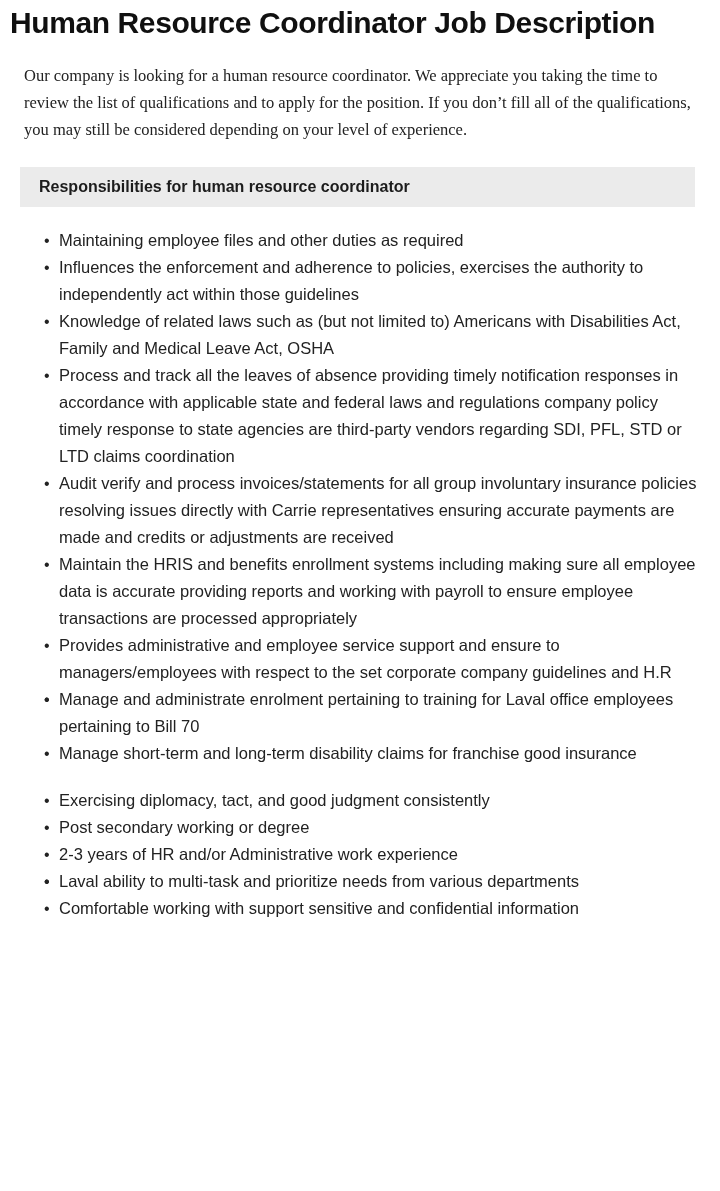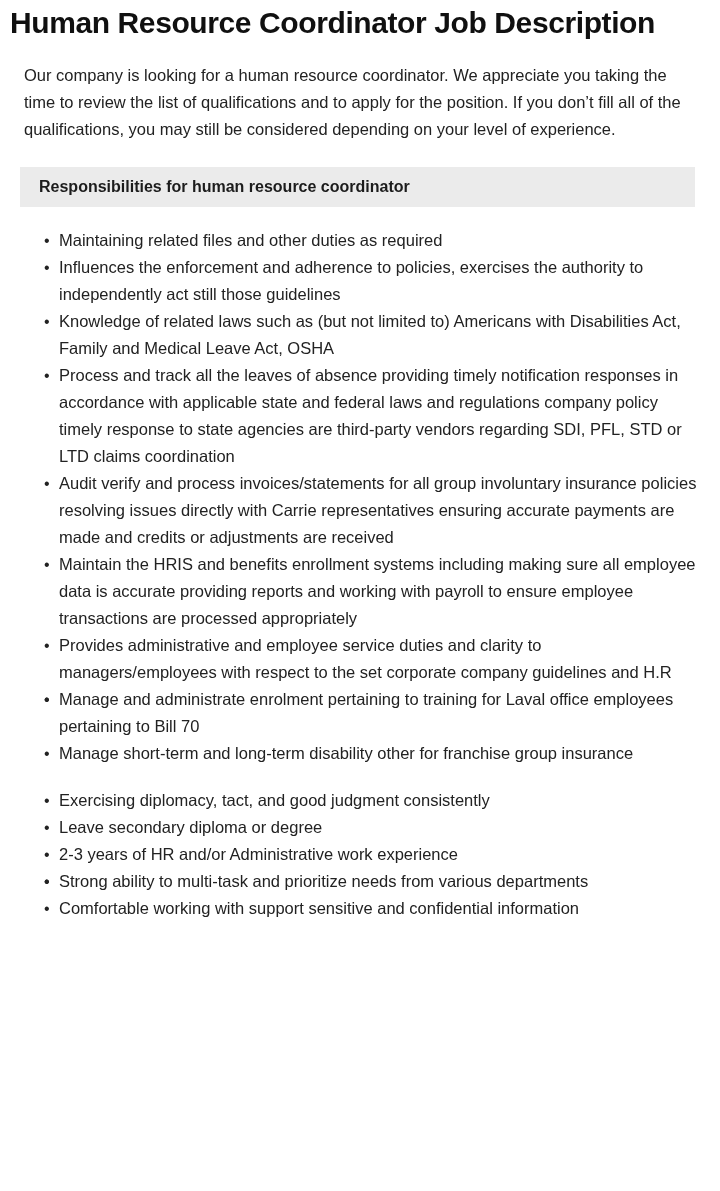--- a/index.html
+++ b/index.html
@@ -30,20 +30,21 @@
     padding: 4px 8px 0 10px;
     white-space: nowrap;
   }
   .intro {
     margin: 0;
     padding: 20px 24px 0 24px;
     font-size: 16.5px;
     line-height: 27px;
     color: #222222;
     max-width: 672px;
+    font-family: Liberation Serif, serif;
   }
   .section {
     margin: 0;
   }
   .section-header {
     background: #ebebeb;
     margin: 24px 25px 0 20px;
     padding: 10px 0 20px 19px;
     box-sizing: border-box;
     height: 40px;
@@ -89,38 +90,38 @@
   <h1 class="job-title">Human Resource Coordinator Job Description</h1>
 
   <p class="intro">Our company is looking for a human resource coordinator. We appreciate you taking the time to review the list of qualifications and to apply for the position. If you don’t fill all of the qualifications, you may still be considered depending on your level of experience.</p>
 
   <div id="sections-container">
       <div class="section">
         <div class="section-header">
           <span class="section-header-text">Responsibilities for human resource coordinator</span>
         </div>
         <ul class="item-list">
-          <li><span class="bullet">•</span><span>Maintaining related files and other duties as required</span></li>
-          <li><span class="bullet">•</span><span>Influences the enforcement and adherence to policies, exercises the authority to independently act still those guidelines</span></li>
+          <li><span class="bullet">•</span><span>Maintaining employee files and other duties as required</span></li>
+          <li><span class="bullet">•</span><span>Influences the enforcement and adherence to policies, exercises the authority to independently act within those guidelines</span></li>
           <li><span class="bullet">•</span><span>Knowledge of related laws such as (but not limited to) Americans with Disabilities Act, Family and Medical Leave Act, OSHA</span></li>
           <li><span class="bullet">•</span><span>Process and track all the leaves of absence providing timely notification responses in accordance with applicable state and federal laws and regulations company policy timely response to state agencies are third-party vendors regarding SDI, PFL, STD or LTD claims coordination</span></li>
           <li><span class="bullet">•</span><span>Audit verify and process invoices/statements for all group involuntary insurance policies resolving issues directly with Carrie representatives ensuring accurate payments are made and credits or adjustments are received</span></li>
           <li><span class="bullet">•</span><span>Maintain the HRIS and benefits enrollment systems including making sure all employee data is accurate providing reports and working with payroll to ensure employee transactions are processed appropriately</span></li>
-          <li><span class="bullet">•</span><span>Provides administrative and employee service duties and clarity to managers/employees with respect to the set corporate company guidelines and H.R</span></li>
+          <li><span class="bullet">•</span><span>Provides administrative and employee service support and ensure to managers/employees with respect to the set corporate company guidelines and H.R</span></li>
           <li><span class="bullet">•</span></li>
           <li><span class="bullet">•</span><span>Manage and administrate enrolment pertaining to training for Laval office employees pertaining to Bill 70</span></li>
-          <li><span class="bullet">•</span><span>Manage short-term and long-term disability other for franchise group insurance</span></li>
+          <li><span class="bullet">•</span><span>Manage short-term and long-term disability claims for franchise good insurance</span></li>
         </ul>
       </div>
       <div class="section">
         <ul class="item-list">
           <li><span class="bullet">•</span><span>Exercising diplomacy, tact, and good judgment consistently</span></li>
-          <li><span class="bullet">•</span><span>Leave secondary diploma or degree</span></li>
+          <li><span class="bullet">•</span><span>Post secondary working or degree</span></li>
           <li><span class="bullet">•</span><span>2-3 years of HR and/or Administrative work experience</span></li>
           <li><span class="bullet">•</span></li>
-          <li><span class="bullet">•</span><span>Strong ability to multi-task and prioritize needs from various departments</span></li>
+          <li><span class="bullet">•</span><span>Laval ability to multi-task and prioritize needs from various departments</span></li>
           <li><span class="bullet">•</span><span>Comfortable working with support sensitive and confidential information</span></li>
         </ul>
       </div>
     </div>
 
   <div class="spacer-bottom"></div>
 </div>
 
 </body></html>

